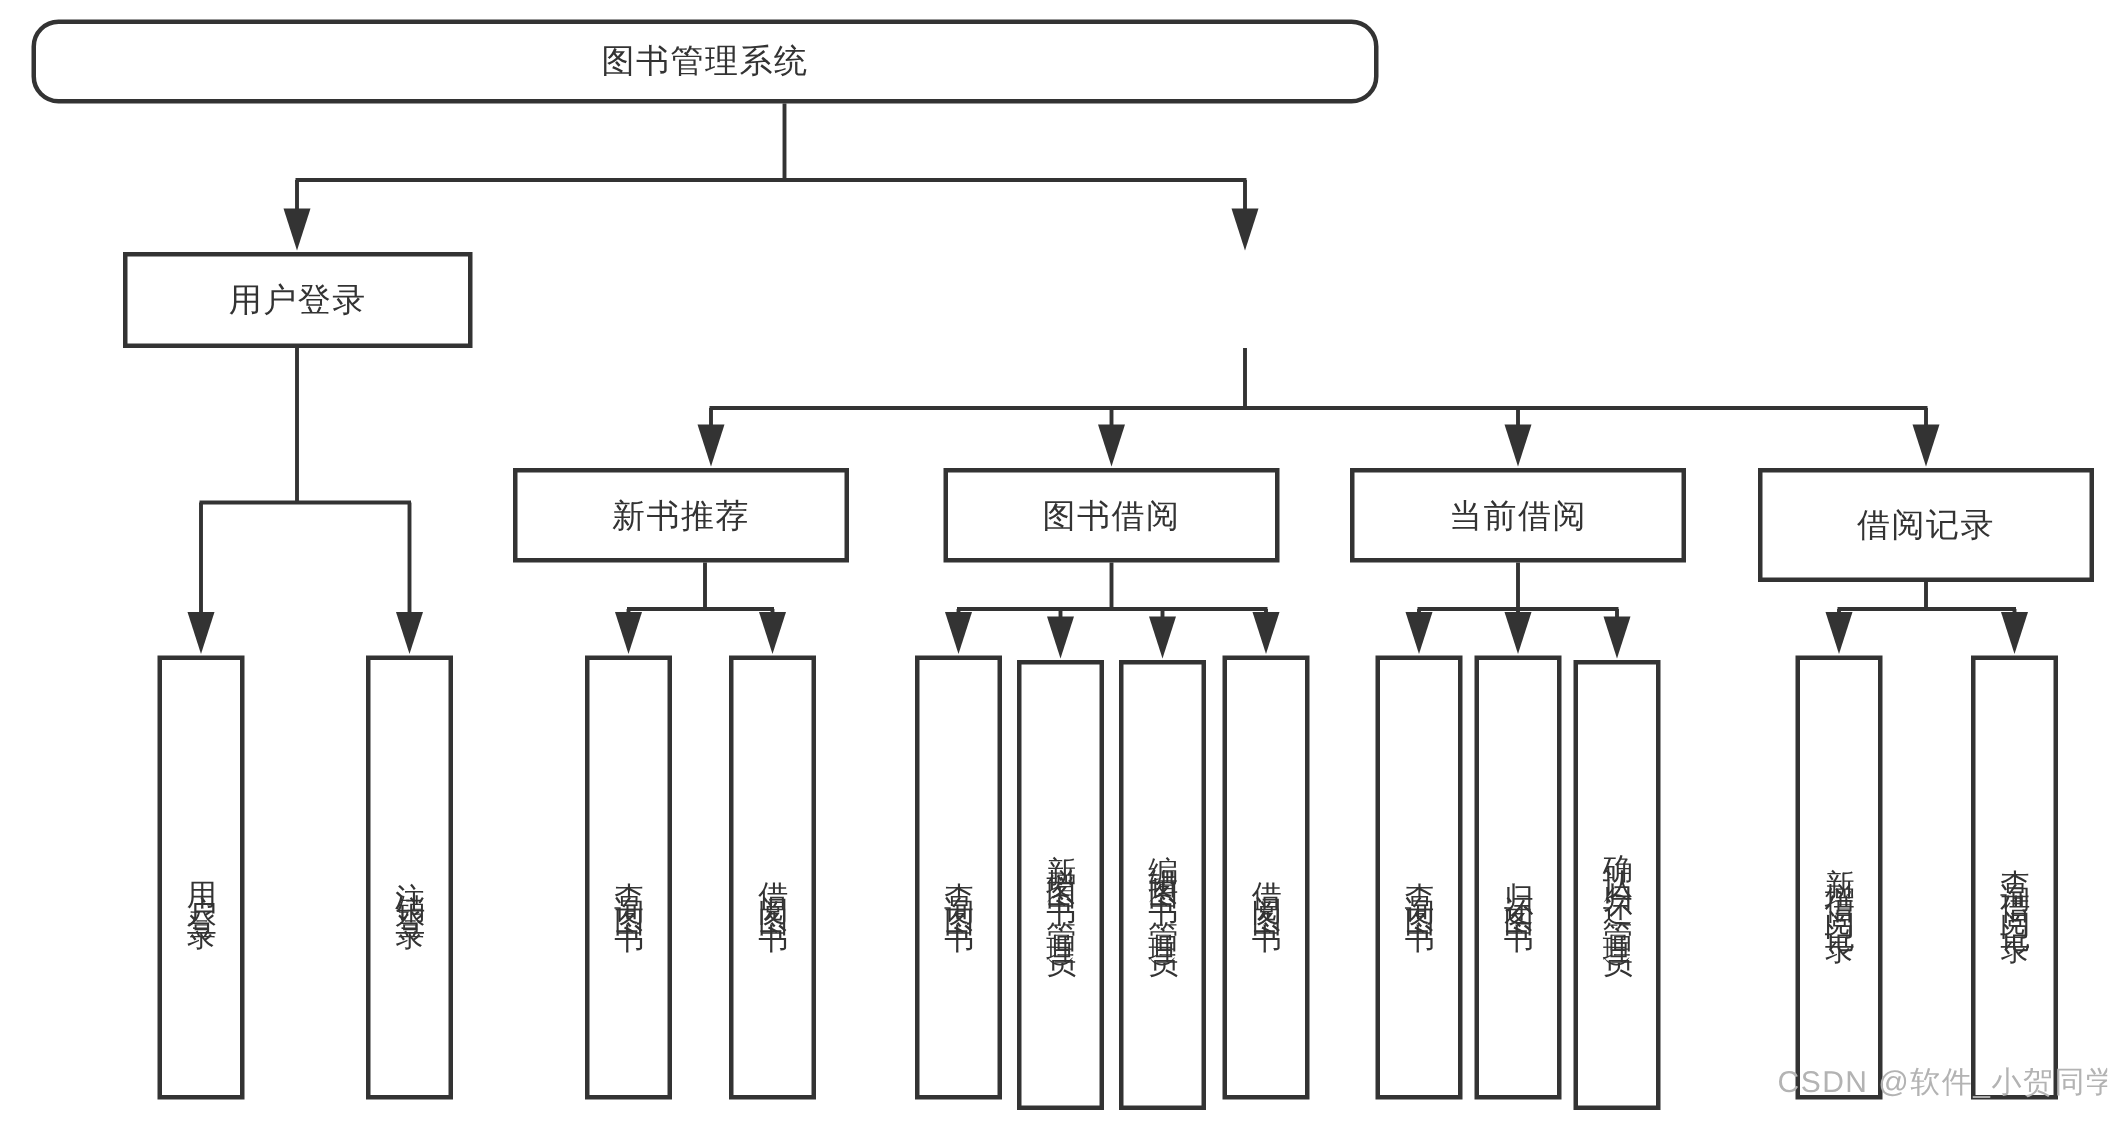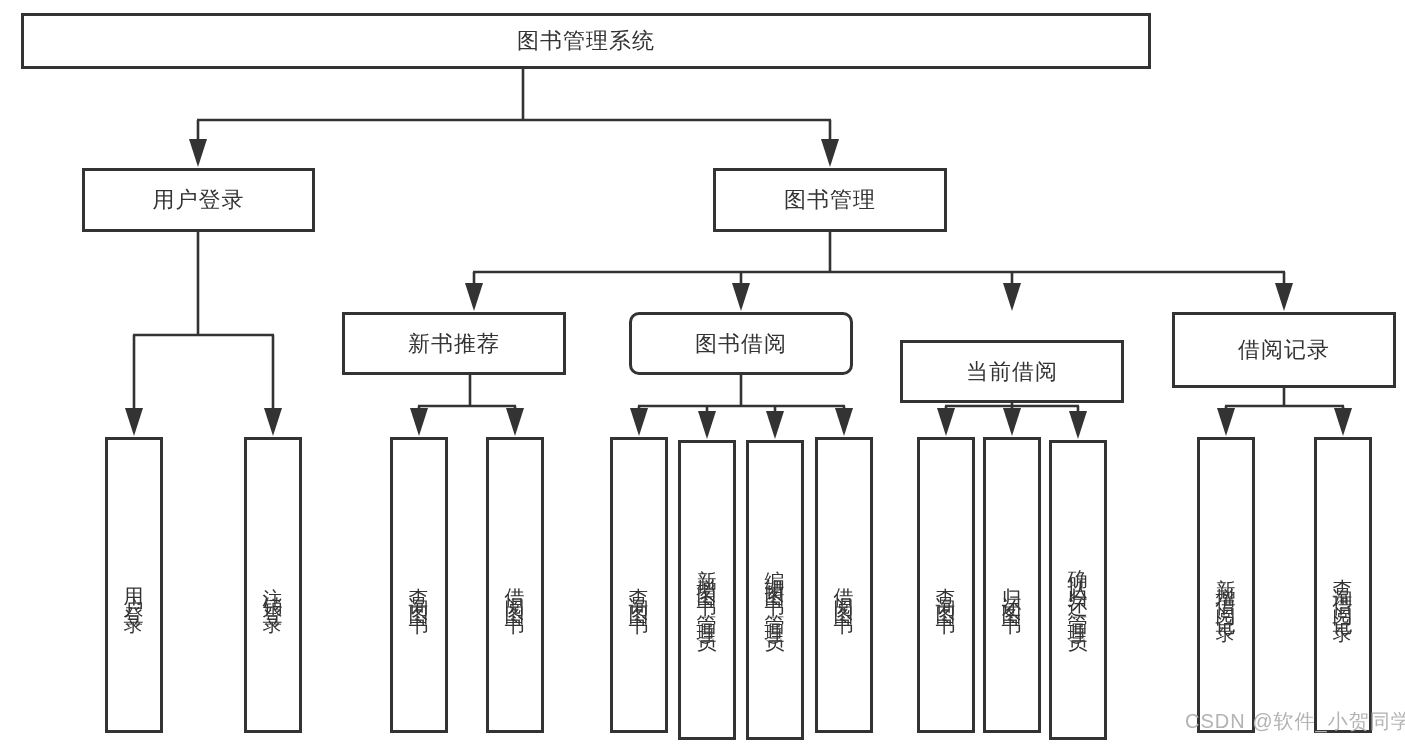--- a/index.html
+++ b/index.html
@@ -93,28 +93,27 @@
       <polygon points="766,411 784,411 775,439"></polygon>
       <polygon points="835,408 853,408 844,436"></polygon>
       <polygon points="937,408 955,408 946,436"></polygon>
       <polygon points="1003,408 1021,408 1012,436"></polygon>
       <polygon points="1069,411 1087,411 1078,439"></polygon>
       <polygon points="1217,408 1235,408 1226,436"></polygon>
       <polygon points="1334,408 1352,408 1343,436"></polygon>
     </g>
   </svg>
 
-  <div class="hbox" style="left:21px;top:13px;width:1130px;height:56px;">图书管理系统</div>
+  <div class="hbox" style="left:21px;top:13px;width:898px;height:56px;border-radius:18px;">图书管理系统</div>
 
   <div class="hbox" style="left:82px;top:168px;width:233px;height:64px;">用户登录</div>
-  <div class="hbox" style="left:713px;top:168px;width:234px;height:64px;">图书管理</div>
 
   <div class="hbox" style="left:342px;top:312px;width:224px;height:63px;">新书推荐</div>
-  <div class="hbox" style="left:629px;top:312px;width:224px;height:63px;border-radius:10px;">图书借阅</div>
-  <div class="hbox" style="left:900px;top:312px;width:224px;height:63px;margin-top:28px;">当前借阅</div>
+  <div class="hbox" style="left:629px;top:312px;width:224px;height:63px;">图书借阅</div>
+  <div class="hbox" style="left:900px;top:312px;width:224px;height:63px;">当前借阅</div>
   <div class="hbox" style="left:1172px;top:312px;width:224px;height:76px;">借阅记录</div>
 
   <div class="vbox" style="left:105px;">
     <span class="vtext">用户登录</span>
   </div>
   <div class="vbox" style="left:244px;">
     <span class="vtext">注销登录</span>
   </div>
 
   <div class="vbox" style="left:390px;">

